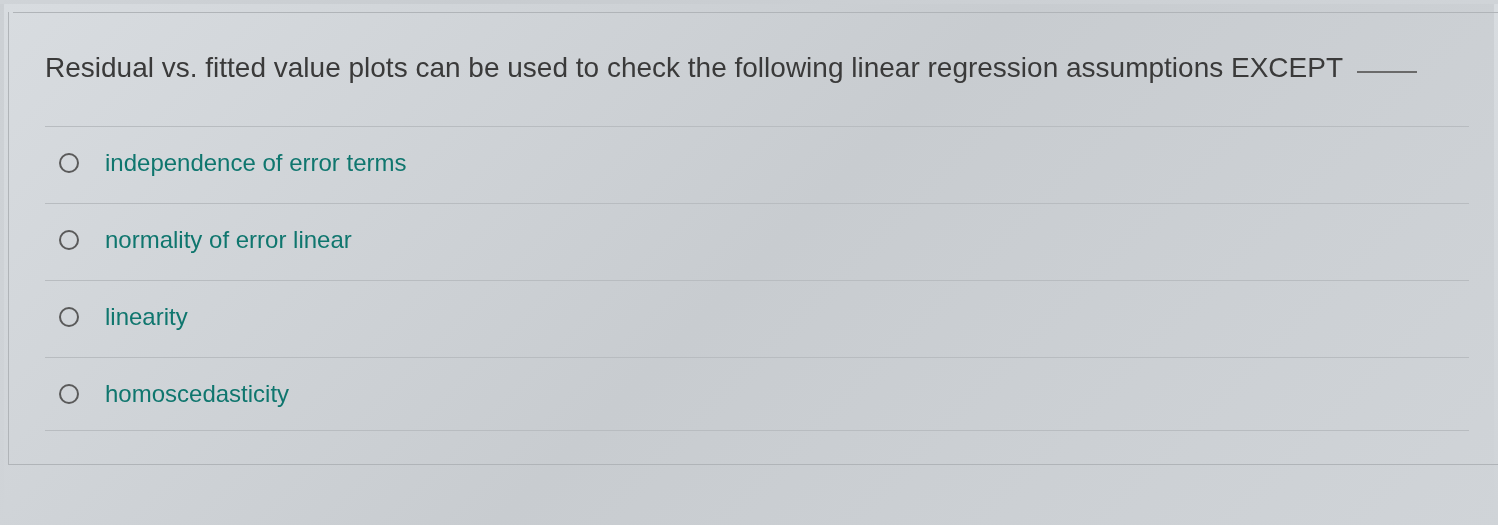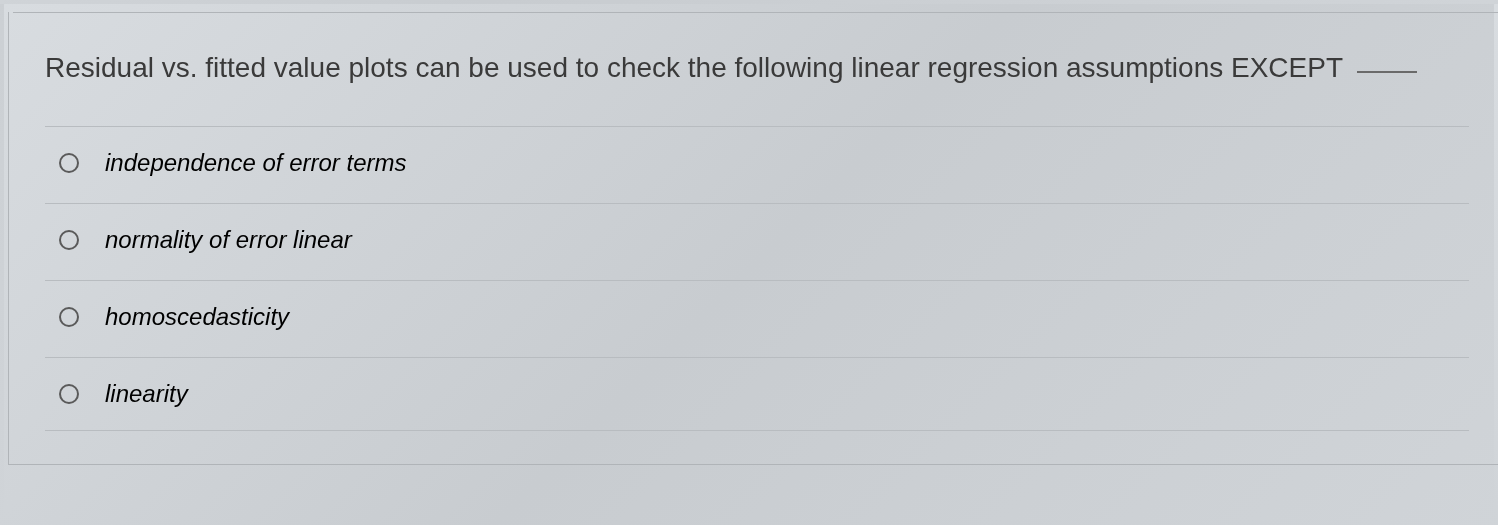--- a/index.html
+++ b/index.html
@@ -56,23 +56,22 @@
     .radio-circle {
       width: 20px;
       height: 20px;
       border: 2px solid #5a5a5a;
       border-radius: 50%;
       flex-shrink: 0;
       background: transparent;
     }
     .option-label {
       font-size: 24px;
-      color: #000000;
+      color: #0f766e;
       font-weight: 400;
-      font-style: italic;
     }
   </style>
 </head>
 <body>
 
 <div class="question-container">
   <div class="top-border"></div>
 
   <div class="question-text">
     <span>Residual vs. fitted value plots can be used to check the following linear regression assumptions EXCEPT</span><span class="blank-line"></span>
@@ -82,20 +81,20 @@
     <div class="option-row">
       <span class="radio-circle"></span>
       <span class="option-label">independence of error terms</span>
     </div>
     <div class="option-row">
       <span class="radio-circle"></span>
       <span class="option-label">normality of error linear</span>
     </div>
     <div class="option-row">
       <span class="radio-circle"></span>
-      <span class="option-label">homoscedasticity</span>
+      <span class="option-label">linearity</span>
     </div>
     <div class="option-row">
       <span class="radio-circle"></span>
-      <span class="option-label">linearity</span>
+      <span class="option-label">homoscedasticity</span>
     </div>
   </div>
 </div>
 
 </body></html>

